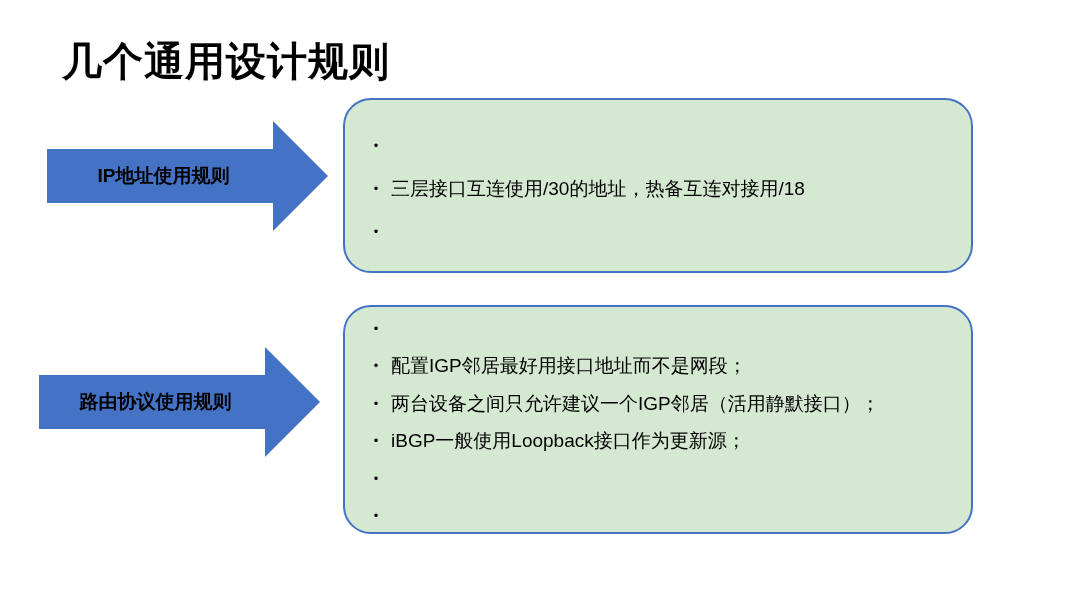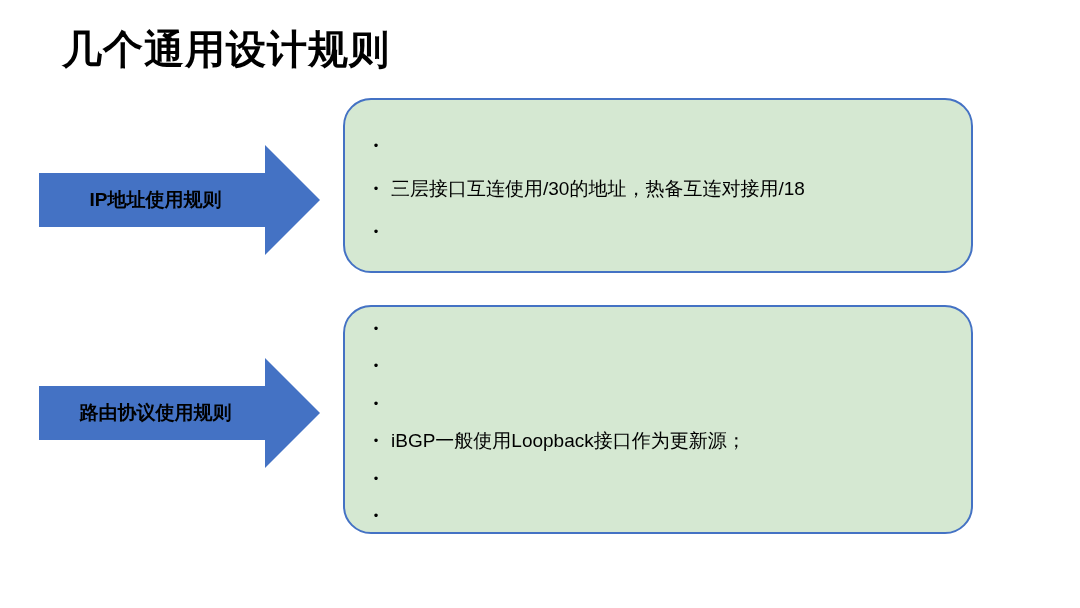--- a/index.html
+++ b/index.html
@@ -5,29 +5,29 @@
   html,body{margin:0;padding:0;background:#ffffff;}
   .slide{
     position:relative;
     width:1080px;height:608px;
     background:#ffffff;
     font-family:"Liberation Sans", sans-serif;
     color:#000;
     overflow:hidden;
   }
   .slide-title{
-    position:absolute;left:62px;top:22px;
+    position:absolute;left:62px;top:34px;
     font-size:40px;font-weight:700;letter-spacing:1px;
     color:#000;margin:0;
   }
   .arrow{
     position:absolute;left:39px;width:281px;height:110px;
   }
-  .arrow-1{top:145px;}
-  .arrow-2{top:358px;}
+  .arrow-1{top:121px;margin-left:8px;}
+  .arrow-2{top:347px;}
   .arrow svg{position:absolute;left:0;top:0;width:100%;height:100%;display:block;}
   .arrow-shape{fill:var(--arrow-fill,#4472C4);}
   .arrow-label{
     position:absolute;left:0;right:48px;top:0;bottom:0;
     display:flex;align-items:center;justify-content:center;
     font-size:19px;font-weight:700;color:#000;
     white-space:nowrap;
   }
   .rules-box{
     position:absolute;left:343px;width:630px;
@@ -84,23 +84,25 @@
     <span class="arrow-label">路由协议使用规则</span>
   </div>
 
   <div class="rules-box box-2">
     <ul class="rules-list">
       <li>
         <span class="bullet-dot">•</span>
       </li>
       <li>
         <span class="bullet-dot">•</span>
+        <span>配置IGP邻居最好用接口地址而不是网段；</span>
       </li>
       <li>
         <span class="bullet-dot">•</span>
+        <span>两台设备之间只允许建议一个IGP邻居（活用静默接口）；</span>
       </li>
       <li>
         <span class="bullet-dot">•</span>
         <span>iBGP一般使用Loopback接口作为更新源；</span>
       </li>
       <li>
         <span class="bullet-dot">•</span>
       </li>
       <li>
         <span class="bullet-dot">•</span>

